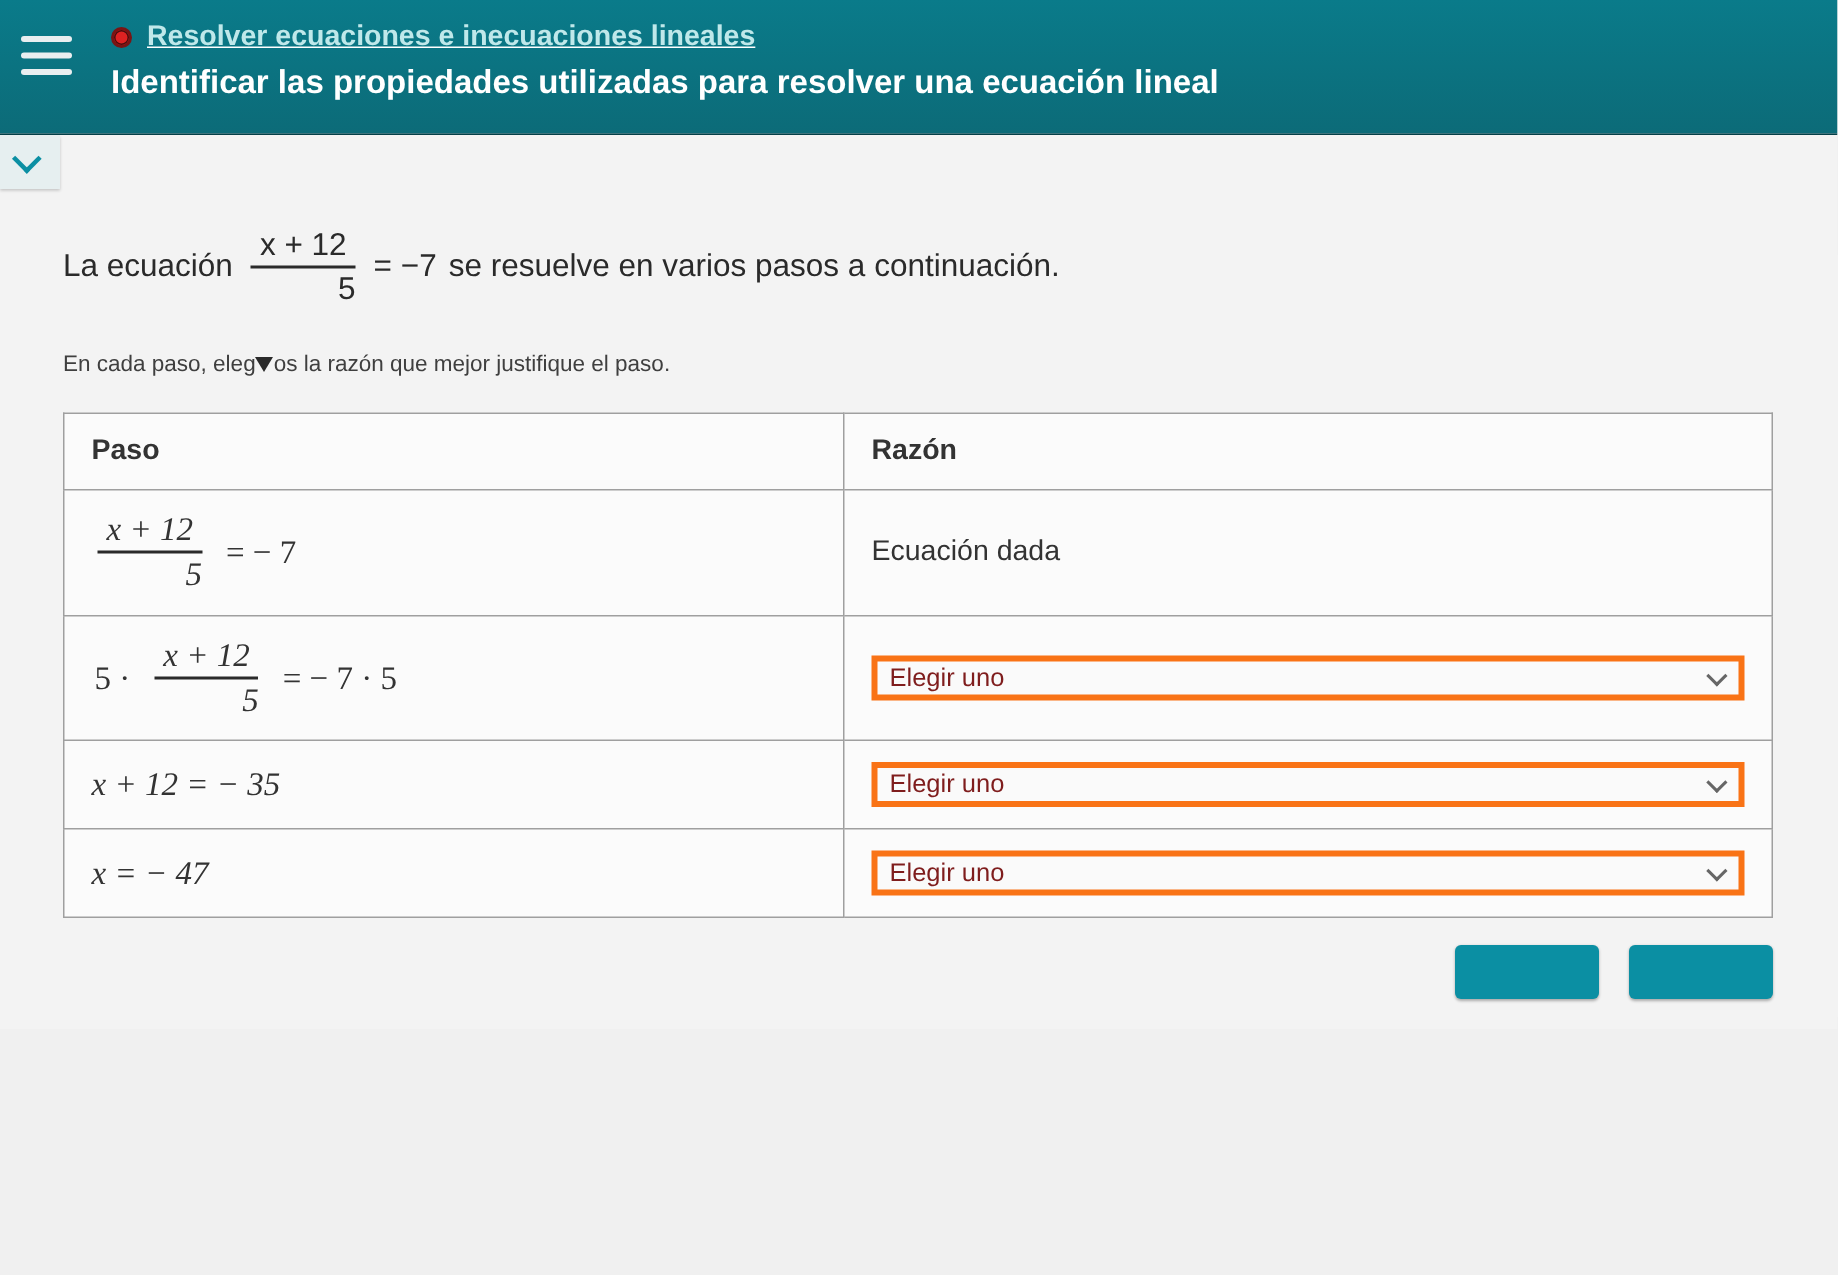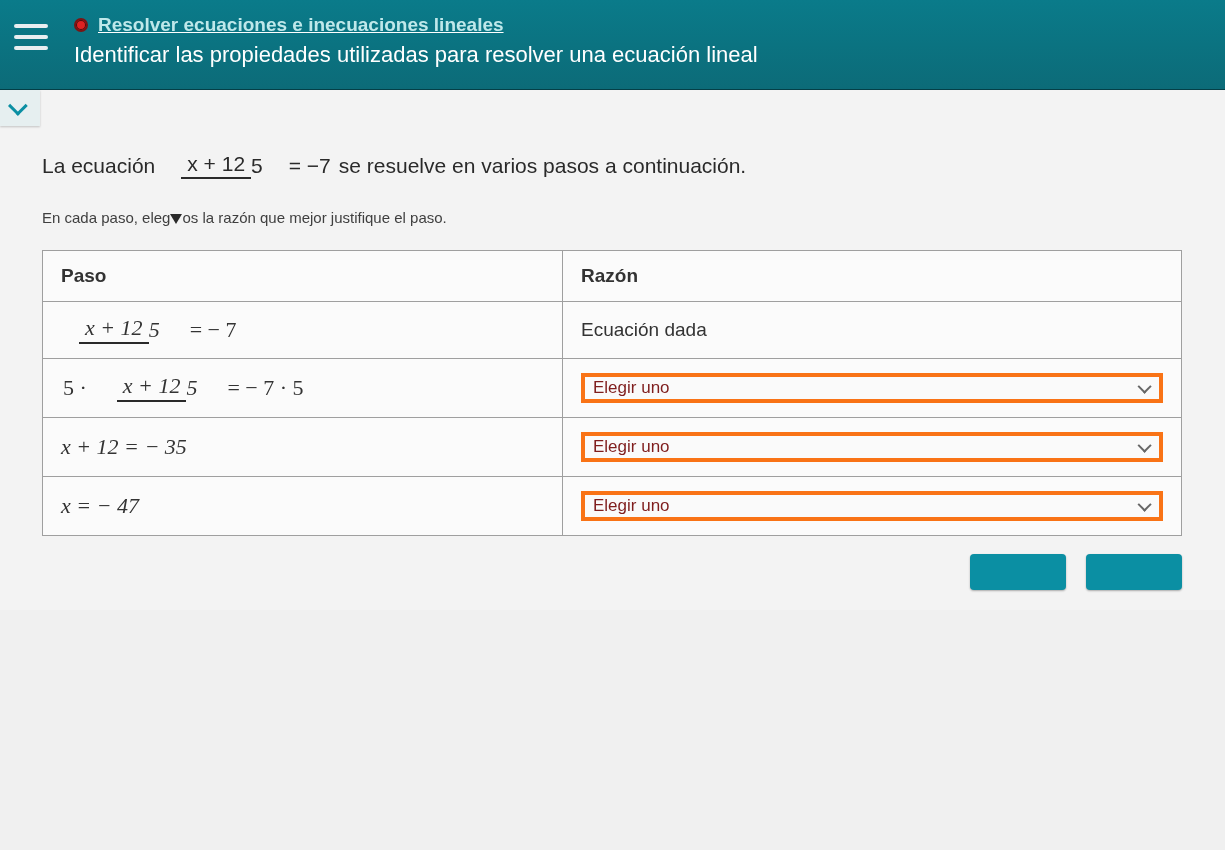--- a/index.html
+++ b/index.html
@@ -44,21 +44,21 @@
     flex-shrink: 0;
   }
   .topic {
     color: #bfe8ea;
     font-size: 19px;
     font-weight: 600;
   }
   .subtitle {
     color: #fff;
     font-size: 22px;
-    font-weight: 400;
+    font-weight: 700;
   }
   .chevron-box {
     position: absolute;
     left: 0; top: 90px;
     width: 40px; height: 36px;
     background: #e6eff0;
     display: flex; align-items: center; justify-content: center;
     box-shadow: 0 1px 2px rgba(0,0,0,0.2);
   }
   .chevron-down {
@@ -71,22 +71,22 @@
     padding: 62px 28px 20px 42px;
     background: #f3f3f3;
     color: #2a2a2a;
     font-size: 21px;
   }
   .eqline {
     display: flex; align-items: center; gap: 8px; flex-wrap: wrap;
     margin-bottom: 30px;
   }
   .frac {
-    display: inline-flex; flex-direction: row; align-items: flex-start;
-    margin: 0 18px; line-height: 1.1;
+    display: inline-flex; flex-direction: column; align-items: flex-end;
+    margin: 0 4px; line-height: 1.1;
   }
   .frac .num { border-bottom: 2px solid #2a2a2a; padding: 0 6px 2px; }
   .frac .den { padding-top: 2px; }
   .instruction { margin-bottom: 24px; color: #3f3f3f; font-size: 15px; }
   .cursor-arrow {
     display:inline-block; width:0; height:0;
     border-left:6px solid transparent; border-right:6px solid transparent;
     border-top:10px solid #2a2a2a;
     vertical-align: -1px;
   }

